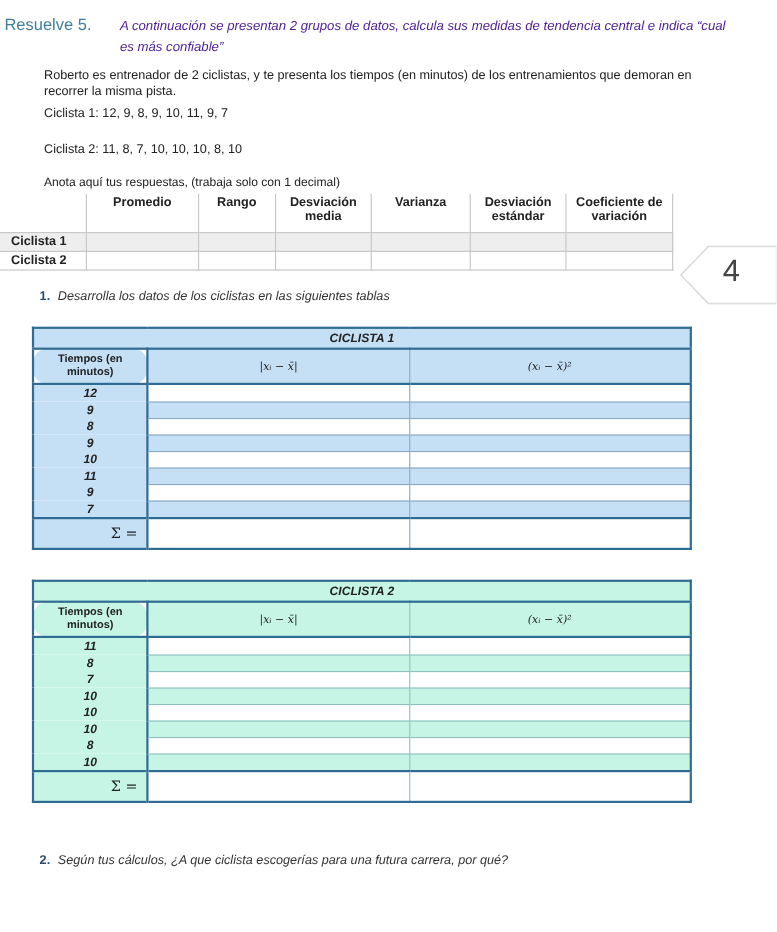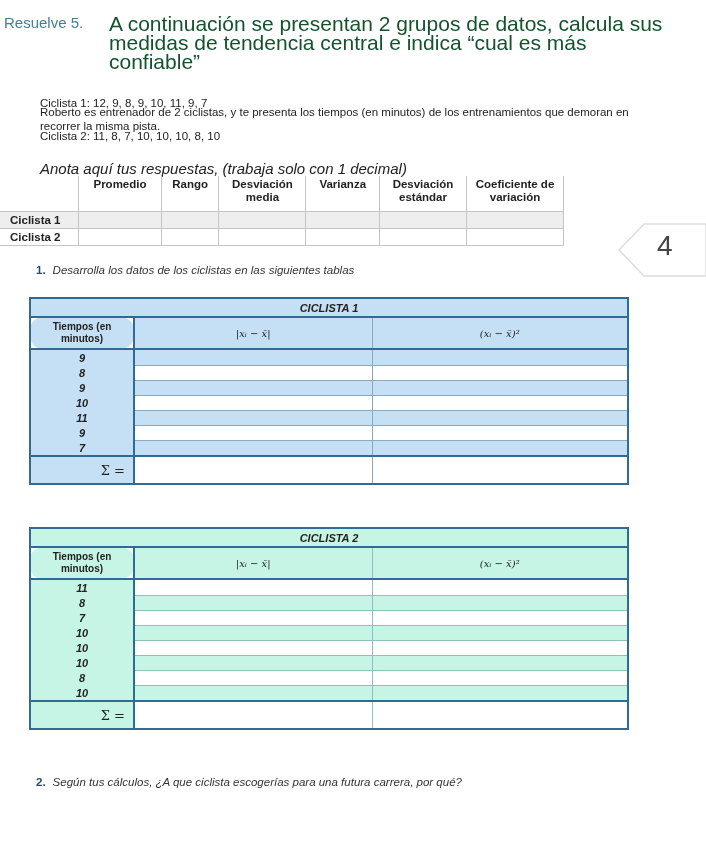--- a/index.html
+++ b/index.html
@@ -1,26 +1,26 @@
 <!DOCTYPE html>
 <html><head>
 <meta charset="utf-8">
 <style>
   html, body { margin:0; padding:0; background:#ffffff; }
   body { width:706px; height:847px; position:relative; overflow:hidden;
          font-family:"Liberation Sans", sans-serif; color:#222; }
   .abs { position:absolute; }
   .title-label { left:4px; top:14px; font-size:15px; color:#3f7f9c; }
-  .title-text { left:109px; top:14px; width:560px; font-size:21px; color:#14532d; line-height:19px; }
-  .intro { left:40px; top:62px; width:620px; font-size:11.5px; line-height:14px; color:#222;margin-top:43px; }
+  .title-text { left:109px; top:14px; width:560px; font-size:12px; font-style:italic; color:#4c1d95; line-height:19px; }
+  .intro { left:40px; top:62px; width:620px; font-size:11.5px; line-height:14px; color:#222; }
   .data-line { left:40px; font-size:11.5px; color:#222; }
-  .note { left:40px; top:160px; font-size:15px; color:#222;font-style:italic; }
+  .note { left:40px; top:160px; font-size:11px; color:#222; }
 
   table { border-collapse:collapse; }
-  .summary { position:absolute; left:0; top:176px; width:564px; font-size:11.5px;padding-left:31px; }
+  .summary { position:absolute; left:0; top:176px; width:612px; font-size:11.5px;padding-left:31px; }
   .summary th, .summary td { border:1px solid #c4c4c4; }
   .summary th { font-weight:bold; text-align:center; height:32px; vertical-align:top; padding-top:2px; line-height:13px; }
   .summary td { height:14px; }
   .summary .rowhead { font-weight:bold; text-align:left; padding-left:10px; }
   .summary tr.r1 td { background:#eeeeee; }
   .summary thead th:first-child { border-left:none; border-top:none; }
   .summary td:first-child { border-left:none; }
   .summary tr:first-child th { border-top:none; }
 
   .page-badge { left:618px; top:223px; width:88px; height:54px; }
@@ -110,20 +110,25 @@
   <tbody>
       <tr>
         <th colspan="3" class="hdr">CICLISTA 1</th>
       </tr>
   <tr>
     <th class="colhdr first tiempos">Tiempos (en minutos)</th>
     <th class="colhdr math">|xᵢ − x̄|</th>
     <th class="colhdr math">(xᵢ − x̄)²</th>
   </tr>
   <tr>
+        <td class="val">12</td>
+        <td></td>
+        <td></td>
+      </tr>
+  <tr>
         <td class="val">9</td>
         <td class="alt"></td>
         <td class="alt"></td>
       </tr>
   <tr>
         <td class="val">8</td>
         <td></td>
         <td></td>
       </tr>
   <tr>

